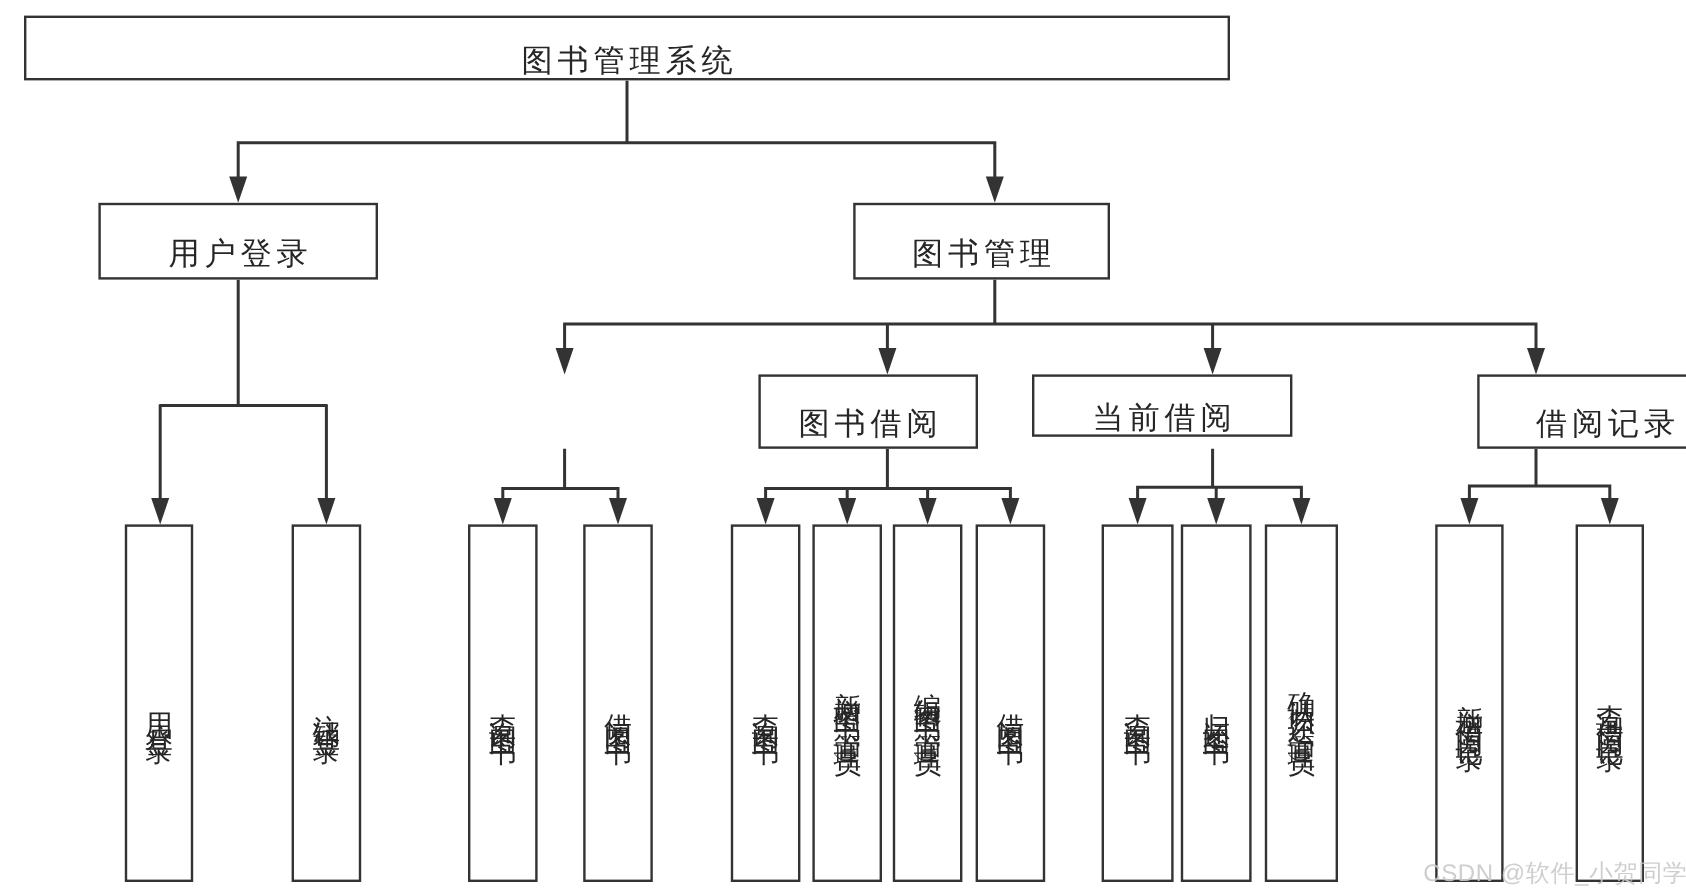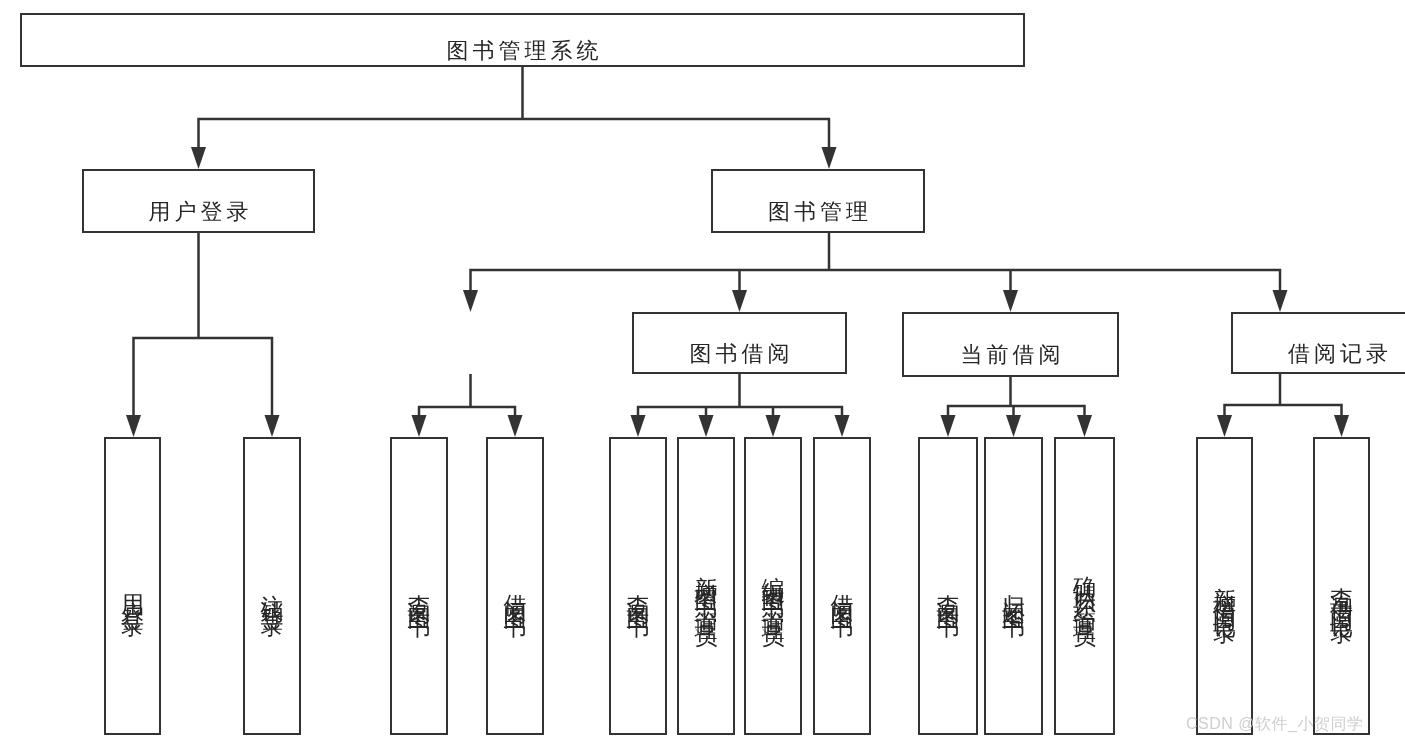--- a/index.html
+++ b/index.html
@@ -32,41 +32,41 @@
     background: var(--bg-color);
     border: 2px solid var(--border-color);
     display: flex;
     align-items: center;
     justify-content: center;
     color: var(--text-color);
     z-index: 2;
   }
   .node .lbl { display: block; }
   .hnode .lbl {
-    font-size: 22px;
+    font-size: 26px;
     letter-spacing: 4px;
     padding-left: 4px; 
     white-space: nowrap;
     margin-top: 21px;
   }
   .root-node { border-width: 2px; }
   .leaf .lbl {
     writing-mode: vertical-rl;
     text-orientation: mixed;
     font-size: 23px;
     line-height: 1;
     letter-spacing: 7px;
     padding-top: 7px; 
   }
   .watermark {
     position: absolute;
     left: 1186px;
     top: 714px;
     z-index: 5;
-    font-size: 16px;
+    font-size: 20px;
     letter-spacing: 0.5px;
     color: var(--watermark-color);
     opacity: 0.9;
     white-space: nowrap;
   }
 </style>
 </head>
 <body>
 
 <div class="stage">
@@ -111,24 +111,24 @@
     <span class="lbl">图书管理系统</span>
   </div>
 
   <div class="node hnode" style="left:82px;top:169px;width:233px;height:64px">
     <span class="lbl">用户登录</span>
   </div>
   <div class="node hnode" style="left:711px;top:169px;width:214px;height:64px">
     <span class="lbl">图书管理</span>
   </div>
 
-  <div class="node hnode" style="left:632px;top:312px;width:215px;height:62px">
+  <div class="node hnode" style="left:632px;top:312px;width:183px;height:62px">
     <span class="lbl">图书借阅</span>
   </div>
-  <div class="node hnode" style="left:902px;top:312px;width:217px;height:65px">
+  <div class="node hnode" style="left:860px;top:312px;width:217px;height:52px">
     <span class="lbl">当前借阅</span>
   </div>
   <div class="node hnode" style="left:1231px;top:312px;width:214px;height:62px">
     <span class="lbl">借阅记录</span>
   </div>
 
   <div class="node leaf" style="left:104px;top:437px;width:57px;height:298px">
     <span class="lbl">用户登录</span>
   </div>
   <div class="node leaf" style="left:243px;top:437px;width:58px;height:298px">

